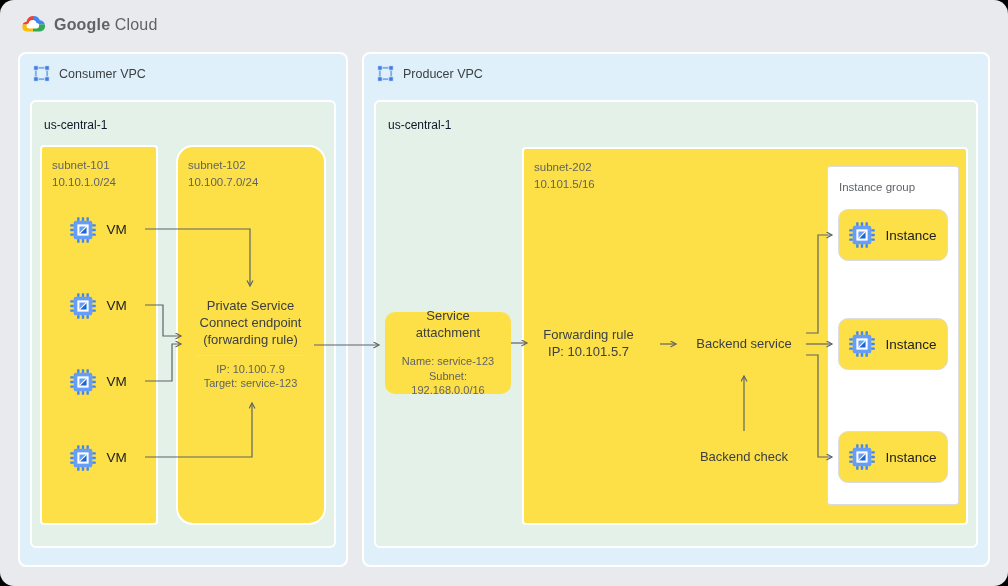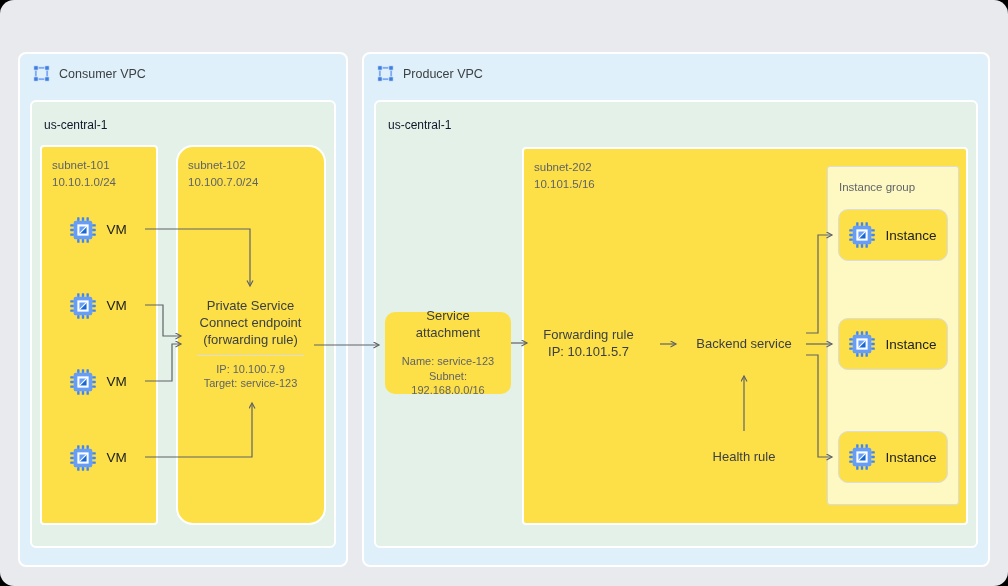--- a/index.html
+++ b/index.html
@@ -23,21 +23,21 @@
   .panel-label { font-size:12.5px; color:#3c4043; }
   .region {
     position:absolute; background:#e3f1e8; border:2px solid #fff; border-radius:6px;
   }
   .region-label { position:absolute; left:12px; top:16px; font-size:12px; color:#0f172a; }
   .subnet {
     position:absolute; background:#fde047; border:2px solid #fff; border-radius:4px;
   }
   .subnet-label { position:absolute; left:10px; top:10px; font-size:11.5px; line-height:1.45; color:#5f6368; white-space:pre-line; }
   .group-box {
-    position:absolute; background:#fef9c3; border:1px solid #dadce0; border-radius:3px;
+    position:absolute; background:#ffffff; border:1px solid #dadce0; border-radius:3px;
   }
   .group-label { position:absolute; left:11px; top:14px; font-size:11.5px; color:#5f6368; }
   
   .node { position:absolute; background:#fde047; border-radius:10px; }
   .machine { display:flex; align-items:center; justify-content:center; gap:10px; }
   .machine svg { width:26px; height:26px; }
   .machine .m-label { font-size:13.5px; color:#202124; }
   .instance-node { border:1px solid #dadce0; }
   .text-node { display:flex; flex-direction:column; justify-content:center; text-align:center; padding:6px 8px; }
   .node-title { font-size:13px; line-height:1.3; color:#3c4043; }
@@ -95,20 +95,27 @@
         <rect x="24" y="19" width="24" height="19" fill="#34a853"></rect>
         <rect x="0" y="19" width="24" height="19" fill="#fbbc04"></rect>
         <path d="M16.5,26.5 a5,5 0 0 1 -0.6,-9.9 A7.6,7.6 0 0 1 30.6,16 A4.9,4.9 0 0 1 29.6,26.5 Z" fill="#ffffff"></path>
       </g>
     </symbol>
   </defs>
 </svg>
 
 <div id="card">
 
+  <div class="logo">
+    <svg>
+        <use href="#sym-cloud"></use>
+      </svg>
+    <span><span class="brand">Google</span>
+    <span class="product">Cloud</span></span>
+  </div>
 
   <div class="panel" style="left:18px; top:52px; width:330px; height:515px;">
     <div class="panel-header">
       <svg>
           <use href="#sym-vpc"></use>
         </svg>
       <span class="panel-label">Consumer VPC</span>
     </div>
   </div>
   <div class="region" style="left:30px; top:100px; width:306px; height:448px;">
@@ -180,21 +187,21 @@
   <div class="node text-node" style="left:533px; top:318px; width:111px; height:52px;">
     <div class="node-title">Forwarding rule</div>
     <div class="node-title">IP: 10.101.5.7</div>
   </div>
 
   <div class="node text-node" style="left:682px; top:318px; width:124px; height:52px;">
     <div class="node-title">Backend service</div>
   </div>
 
   <div class="node text-node" style="left:682px; top:431px; width:124px; height:52px;">
-    <div class="node-title">Health rule</div>
+    <div class="node-title">Backend check</div>
   </div>
 
   <div class="group-box" style="left:827px; top:166px; width:132px; height:339px;">
     <span class="group-label">Instance group</span>
   </div>
   <div class="node machine instance-node" style="left:838px; top:209px; width:110px; height:52px;">
     <svg>
         <use href="#sym-chip"></use>
       </svg>
     <span class="m-label">Instance</span>

